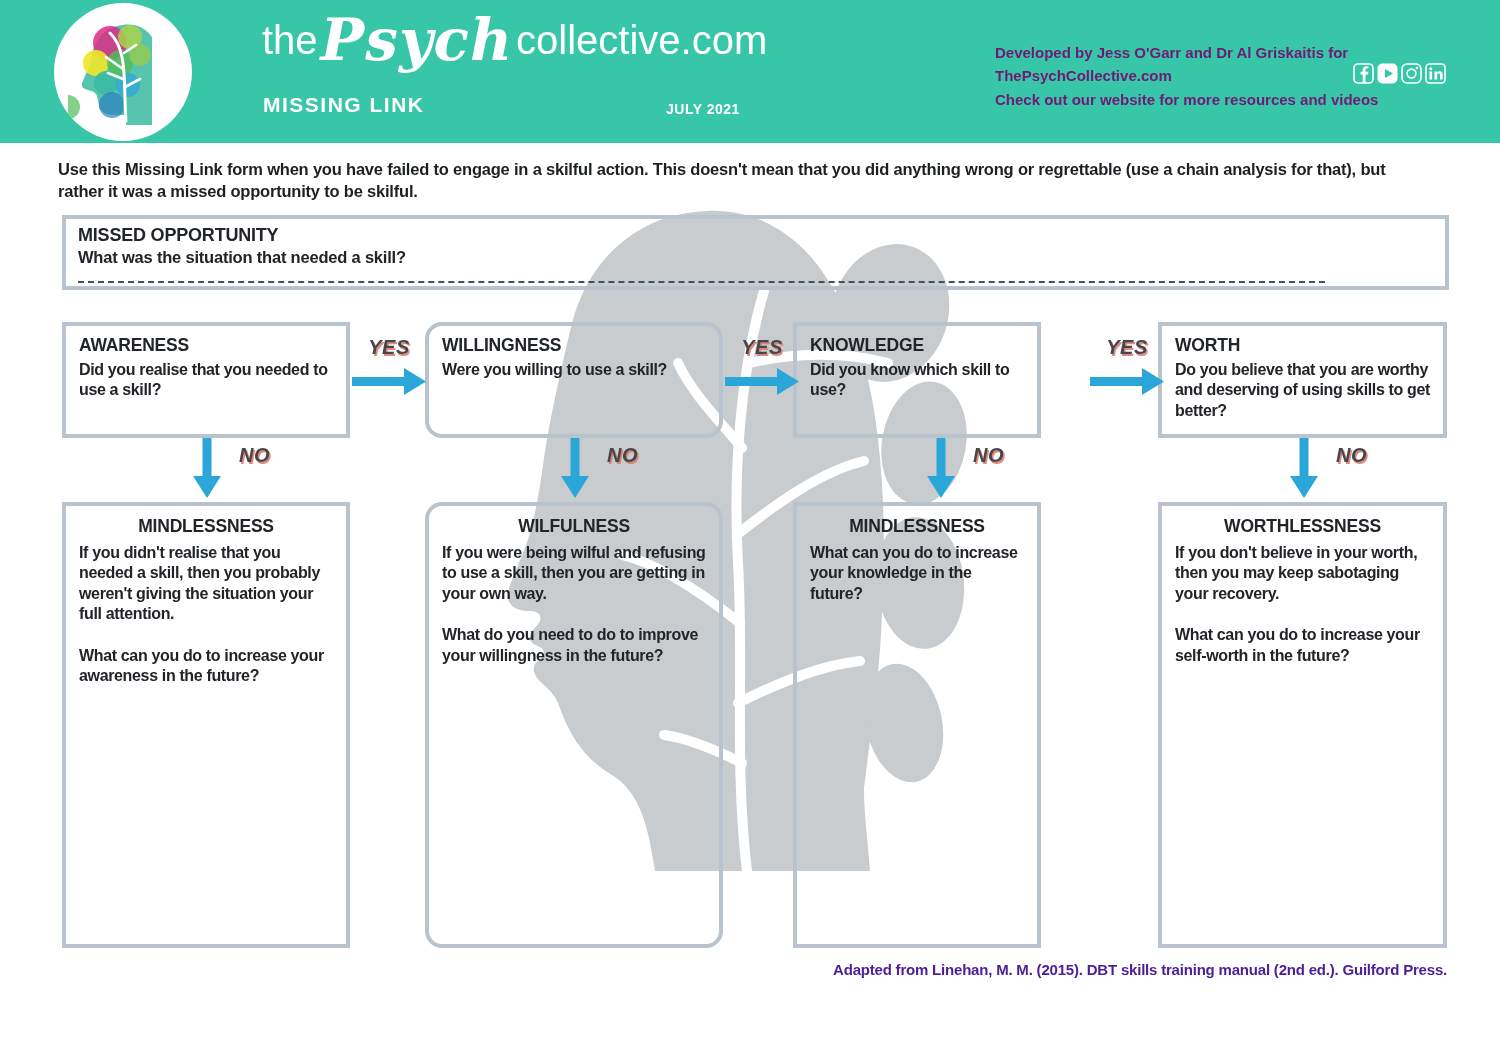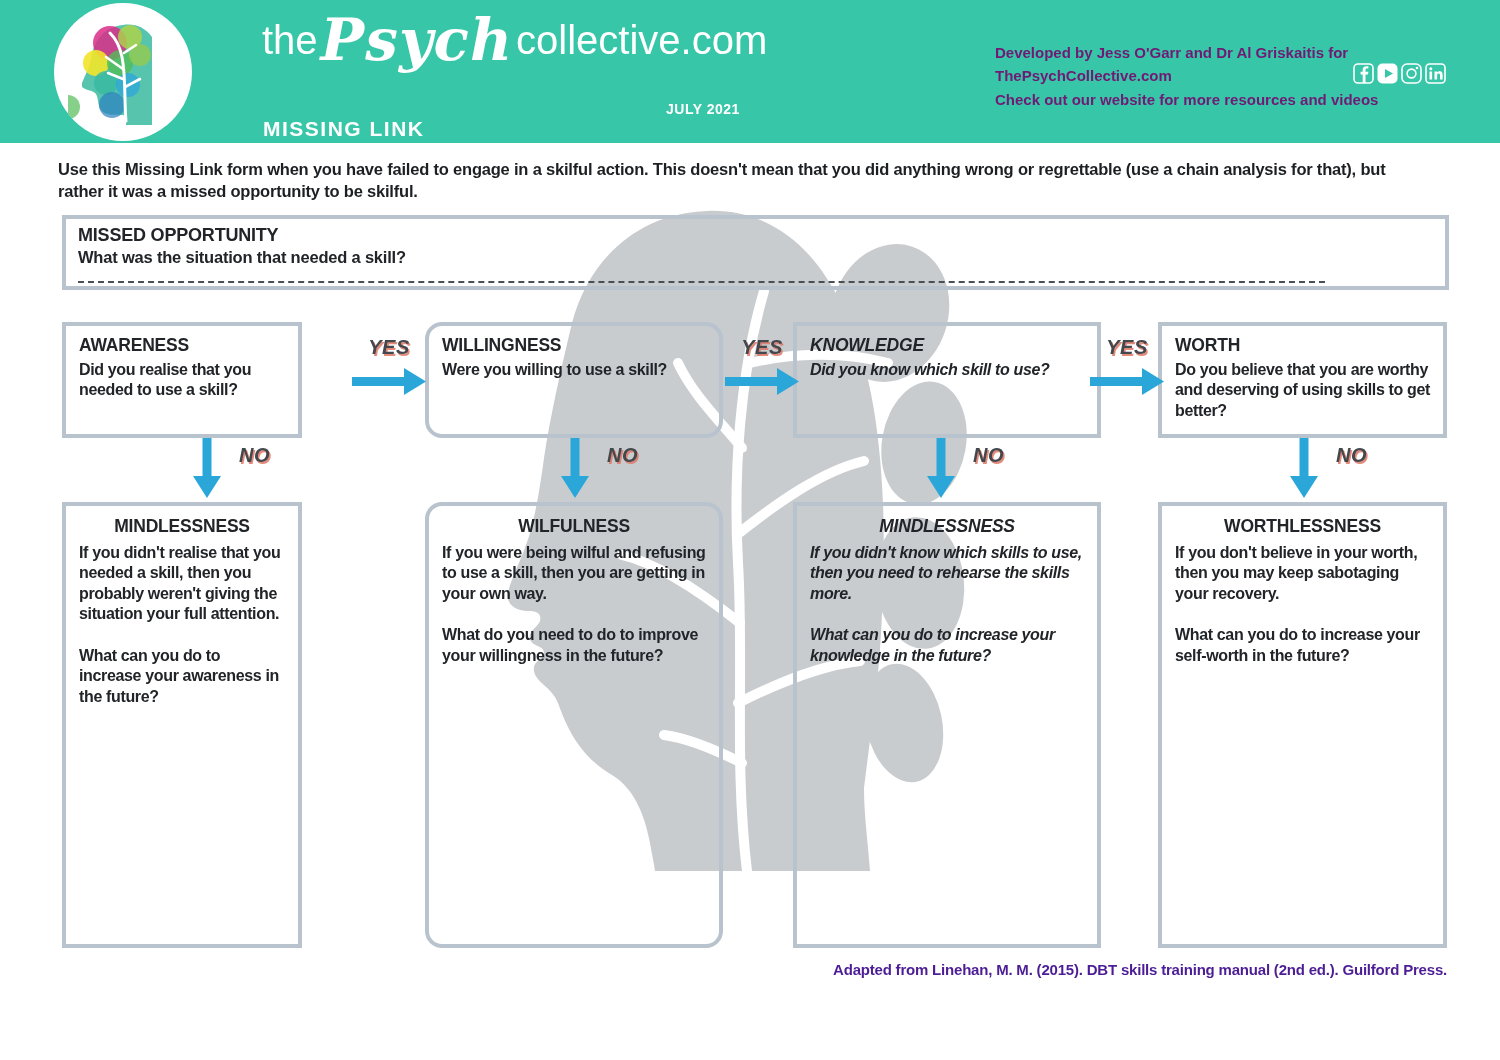--- a/index.html
+++ b/index.html
@@ -7,44 +7,44 @@
   body { font-family:"Liberation Sans", sans-serif; color:#212428; }
   .page { position:relative; width:1500px; height:1060px; background:#fff; overflow:hidden; }
 
   
   .header { position:absolute; left:0; top:0; width:1500px; height:143px; background:#38c6a8;padding-left:42px; }
   .logo-circle { position:absolute; left:54px; top:3px; width:138px; height:138px; background:#fff; border-radius:50%; overflow:hidden; }
   .logo-circle svg { position:absolute; left:14px; top:14px; }
   .brand { position:absolute; left:262px; top:6px; color:#fff; white-space:nowrap; }
   .brand .b-the, .brand .b-col { font-size:40px; font-weight:400; letter-spacing:0px; vertical-align:baseline; }
   .brand .b-psych { font-family:"DejaVu Serif", serif; font-style:italic; font-weight:700; font-size:58px; letter-spacing:1px; margin:0 3px; vertical-align:-6px; }
-  .subtitle { position:absolute; left:263px; top:93px; color:#fff; font-size:21px; font-weight:800; letter-spacing:1.5px;margin-top:24px; }
+  .subtitle { position:absolute; left:263px; top:93px; color:#fff; font-size:21px; font-weight:800; letter-spacing:1.5px; }
   .hdr-date { position:absolute; left:666px; top:101px; color:#fff; font-size:14px; font-weight:700; letter-spacing:0.5px; }
   .credits { position:absolute; left:995px; top:41px; color:#701a75; font-size:15px; font-weight:600; line-height:1.55; }
   .social { position:absolute; left:1353px; top:63px; display:flex; gap:3px; }
   .social .sicon { width:21px; height:21px; display:block; cursor:pointer; }
 
   
   .intro { position:absolute; left:58px; top:158px; width:1340px; font-size:16.5px; font-weight:600; letter-spacing:-0.2px; line-height:1.35; color:#1d2023; }
 
   
   .watermark { position:absolute; left:492px; top:203px; pointer-events:none; }
 
   
   .mo-box { position:absolute; left:62px; top:215px; width:1387px; height:75px; border:4px solid #b9c3ce; padding:6px 12px; }
   .mo-title { font-size:18px; font-weight:800; letter-spacing:-0.2px; }
   .mo-q { font-size:16.5px; font-weight:600; letter-spacing:-0.2px; margin-top:2px; }
   .answer-line { margin-top:14px; width:92%; border-top:2px dashed #4a4f54; }
 
   
   .tbox { position:absolute; top:322px; height:116px; border:4px solid #b9c3ce; padding:9px 13px; background:transparent; }
   .bbox { position:absolute; top:502px; height:446px; border:4px solid #b9c3ce; padding:10px 13px; background:transparent; }
-  .c1 { left:62px;  width:240px; }
+  .c1 { left:62px;  width:288px; }
   .c2 { left:425px; width:298px;border-radius:17px; }
-  .c3 { left:793px; width:308px;font-style:italic; }
+  .c3 { left:793px; width:248px; }
   .c4 { left:1158px;width:289px; }
   .box-title { font-size:17.5px; font-weight:800; letter-spacing:-0.2px; margin-bottom:4px; }
   .box-title.center { text-align:center; margin-bottom:6px; }
   .box-q, .box-p { font-size:16px; font-weight:600; letter-spacing:-0.35px; line-height:1.28; }
   .box-p + .box-p { margin-top:21px; }
 
   
   .yes-group { position:absolute; top:336px; width:76px; text-align:center; }
   .y1 { left:351px; } .y2 { left:724px; } .y3 { left:1089px; }
   .yesno-label { font-size:20px; font-weight:800; font-style:italic; color:#44484d; letter-spacing:0.5px;
@@ -238,21 +238,20 @@
     <p class="box-p">If you didn't realise that you needed a skill, then you probably weren't giving the situation your full attention.</p>
     <p class="box-p">What can you do to increase your awareness in the future?</p>
   </section>
   <section class="bbox c2">
     <div class="box-title center">WILFULNESS</div>
     <p class="box-p">If you were being wilful and refusing to use a skill, then you are getting in your own way.</p>
     <p class="box-p">What do you need to do to improve your willingness in the future?</p>
   </section>
   <section class="bbox c3">
     <div class="box-title center">MINDLESSNESS</div>
-    <p class="box-p">If you didn't know which skills to use, then you need to rehearse the skills more.</p>
     <p class="box-p">What can you do to increase your knowledge in the future?</p>
   </section>
   <section class="bbox c4">
     <div class="box-title center">WORTHLESSNESS</div>
     <p class="box-p">If you don't believe in your worth, then you may keep sabotaging your recovery.</p>
     <p class="box-p">What can you do to increase your self-worth in the future?</p>
   </section>
 
   <div class="footer">Adapted from Linehan, M. M. (2015). DBT skills training manual (2nd ed.). Guilford Press.</div>
 

